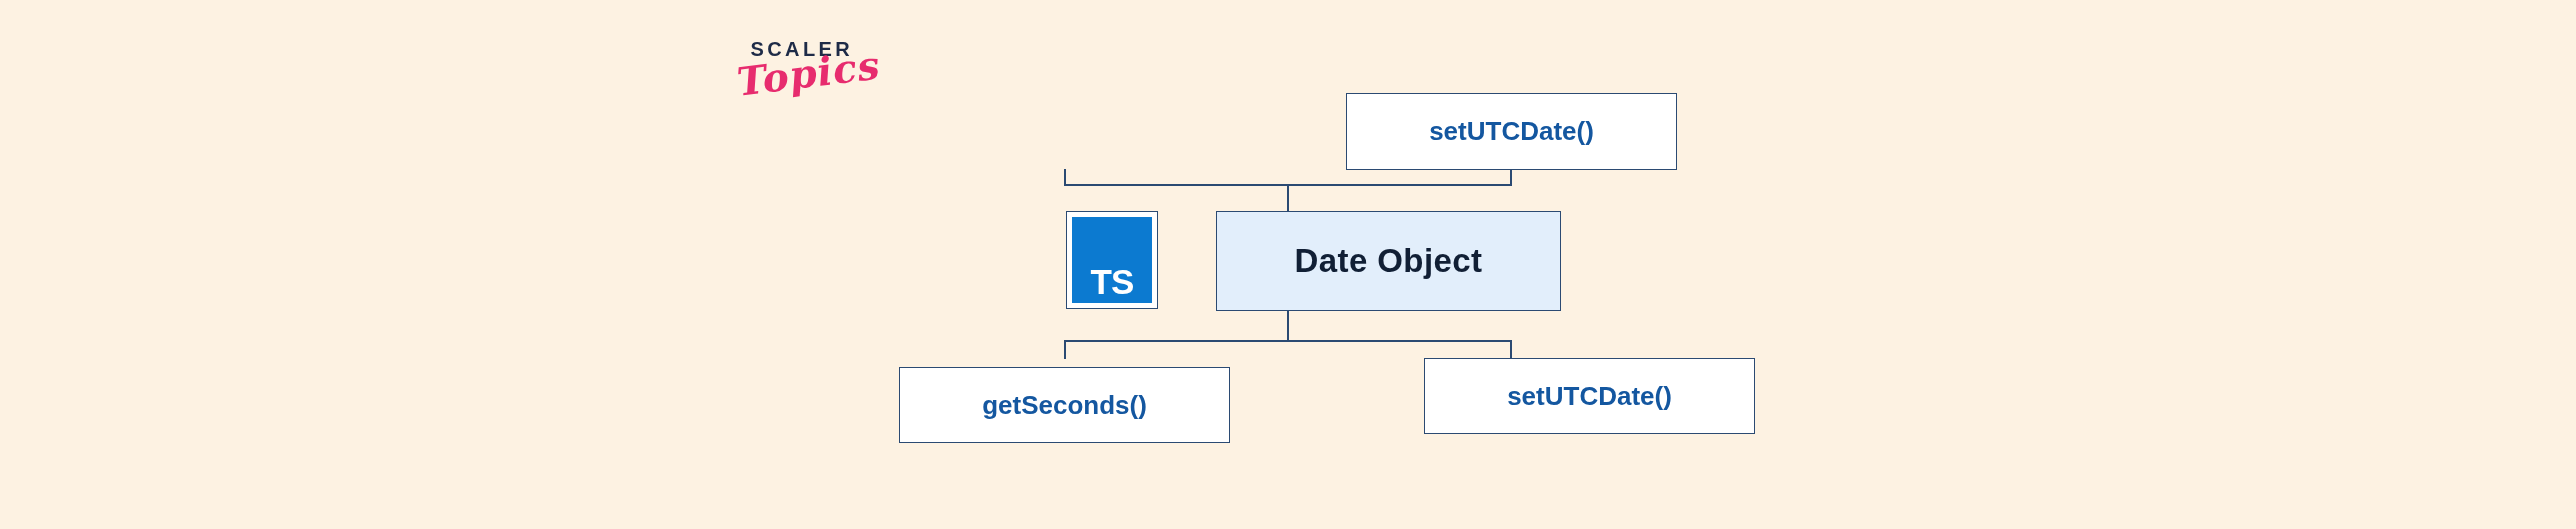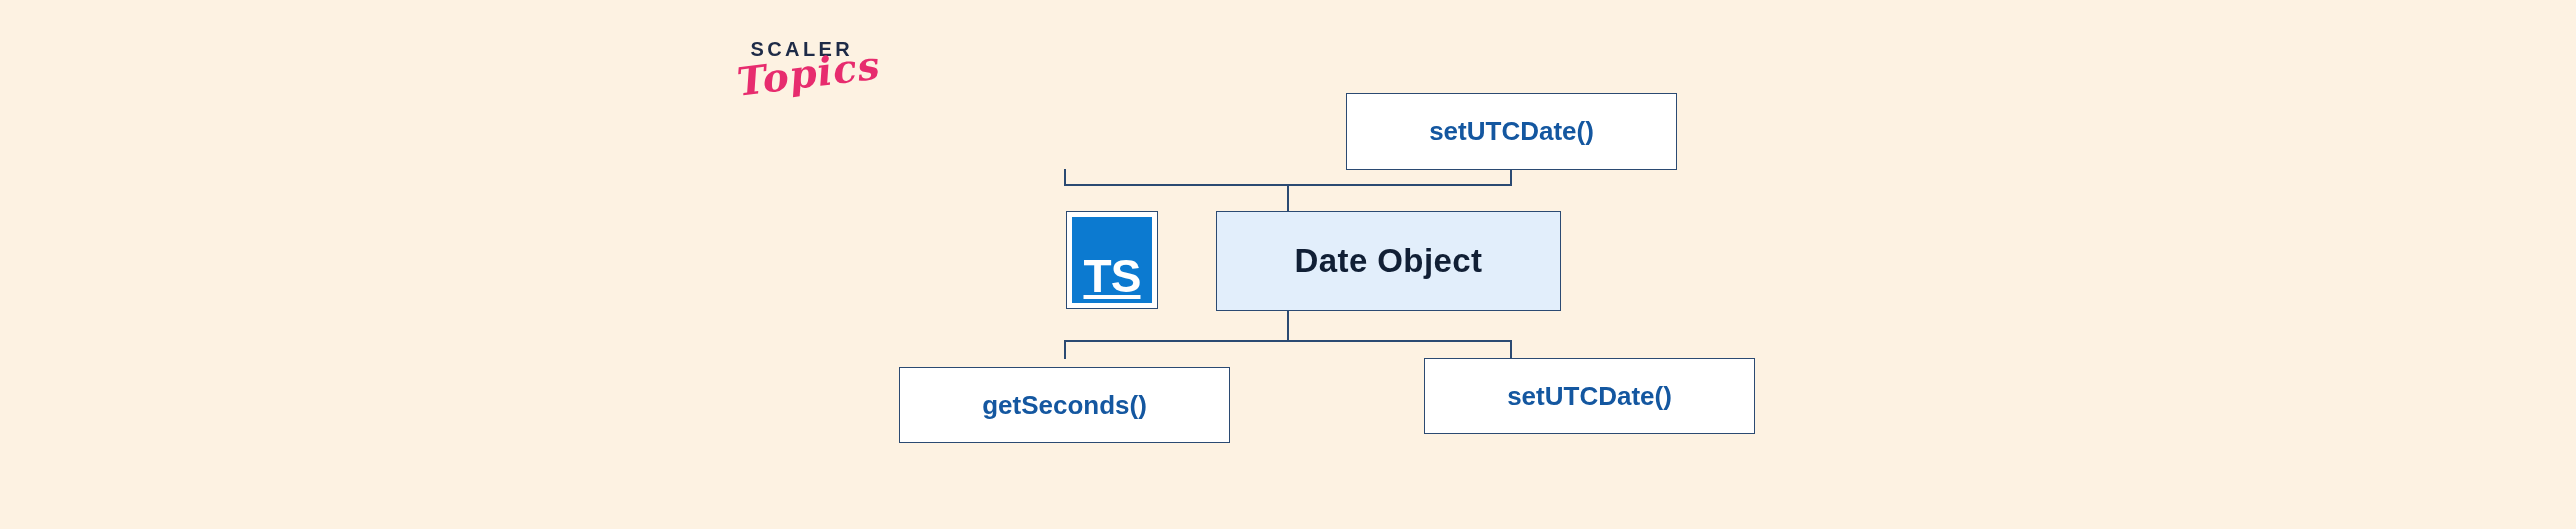--- a/index.html
+++ b/index.html
@@ -41,22 +41,22 @@
   
   .ts-outer{
     position:absolute;left:1066px;top:211px;width:92px;height:98px;
     background:#ffffff;border:1.7px solid var(--border);box-sizing:border-box;padding:5.2px;
   }
   .ts-inner{
     width:100%;height:100%;background:var(--ts-blue);
     display:flex;align-items:flex-end;justify-content:center;
   }
   .ts-inner span{
-    color:var(--ts-text);font-size:46px;font-weight:800;line-height:1;
-    padding-bottom:4.3px;letter-spacing:-0.9px;text-decoration:underline;
+    color:var(--ts-text);font-size:35px;font-weight:800;line-height:1;
+    padding-bottom:4.3px;letter-spacing:-0.9px;
   }
   .center-box{
     position:absolute;left:1216px;top:211px;width:345px;height:100px;
     background:var(--center-fill);border:1.7px solid var(--border);box-sizing:border-box;
     display:flex;align-items:center;justify-content:center;
   }
   .center-box span{color:var(--center-text);font-size:33px;font-weight:800;letter-spacing:0.4px;}
 
   
   .line{position:absolute;background:var(--border);}

